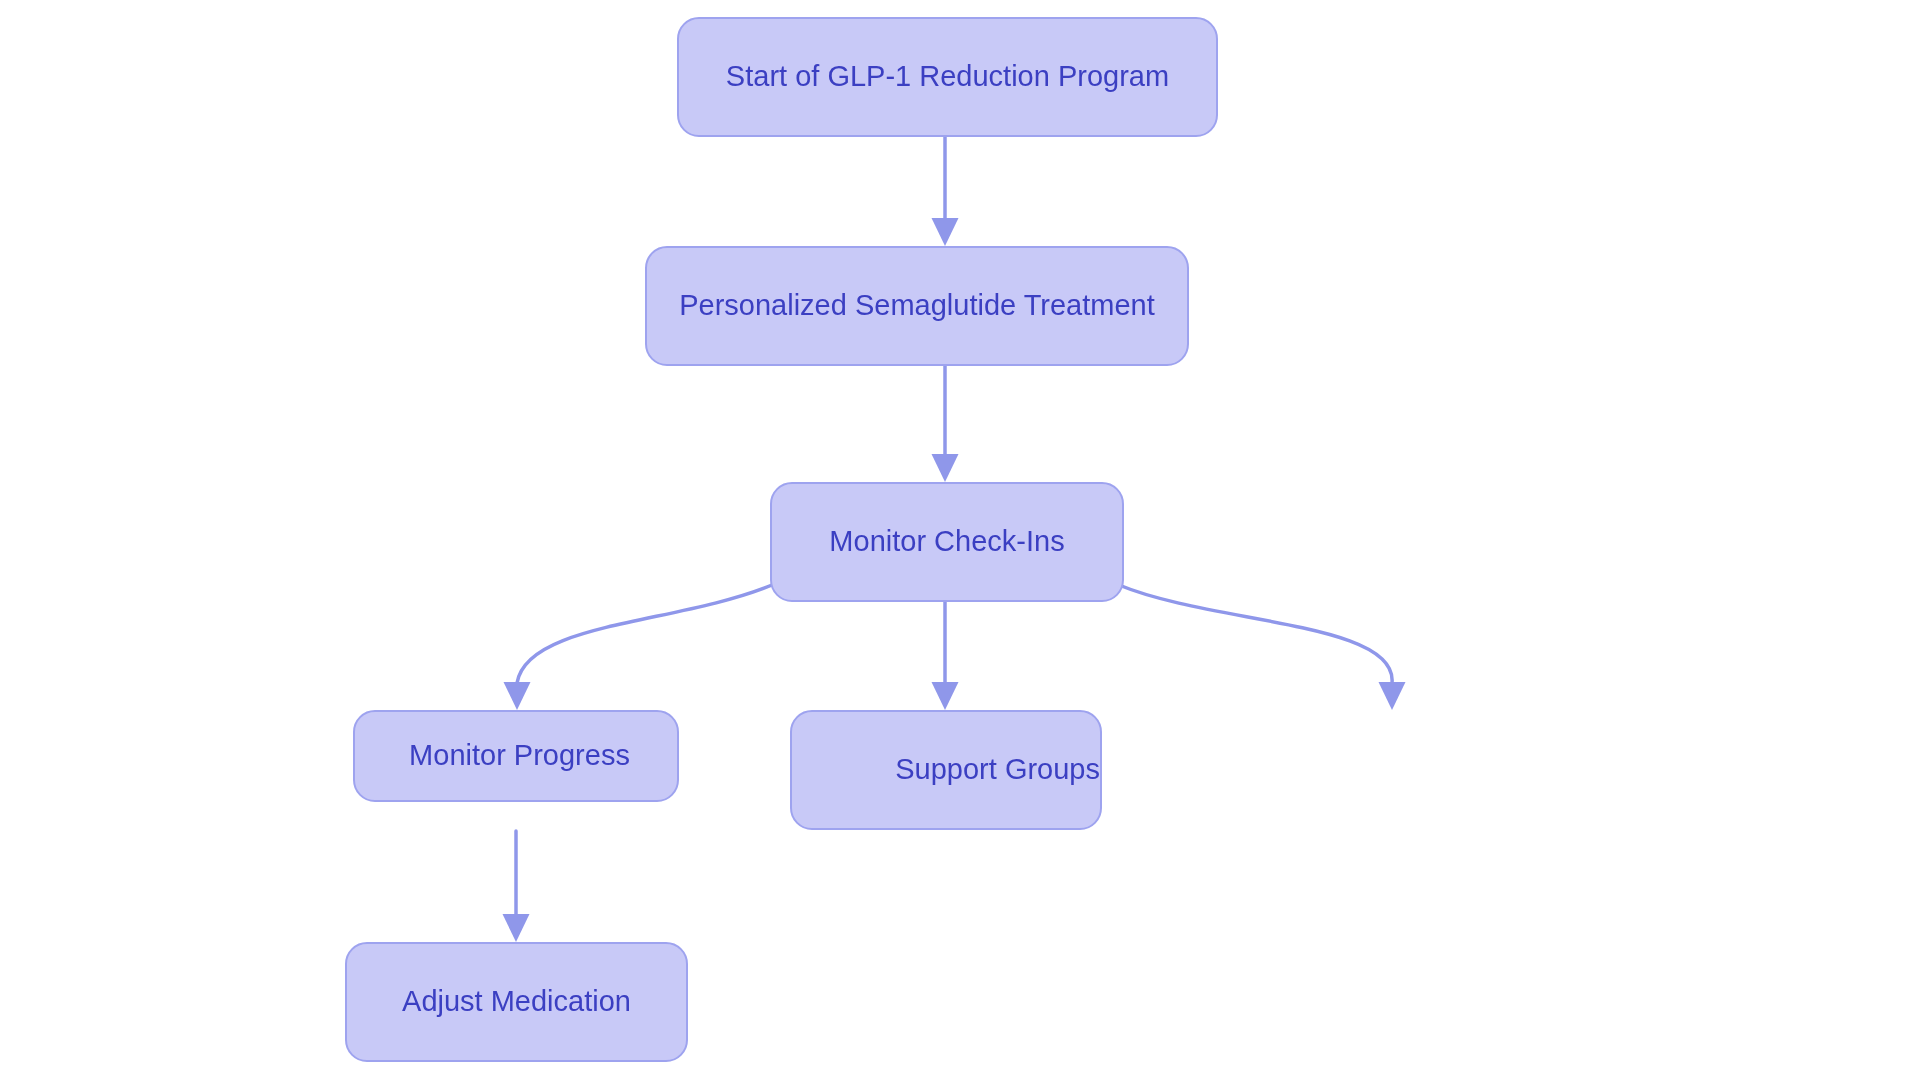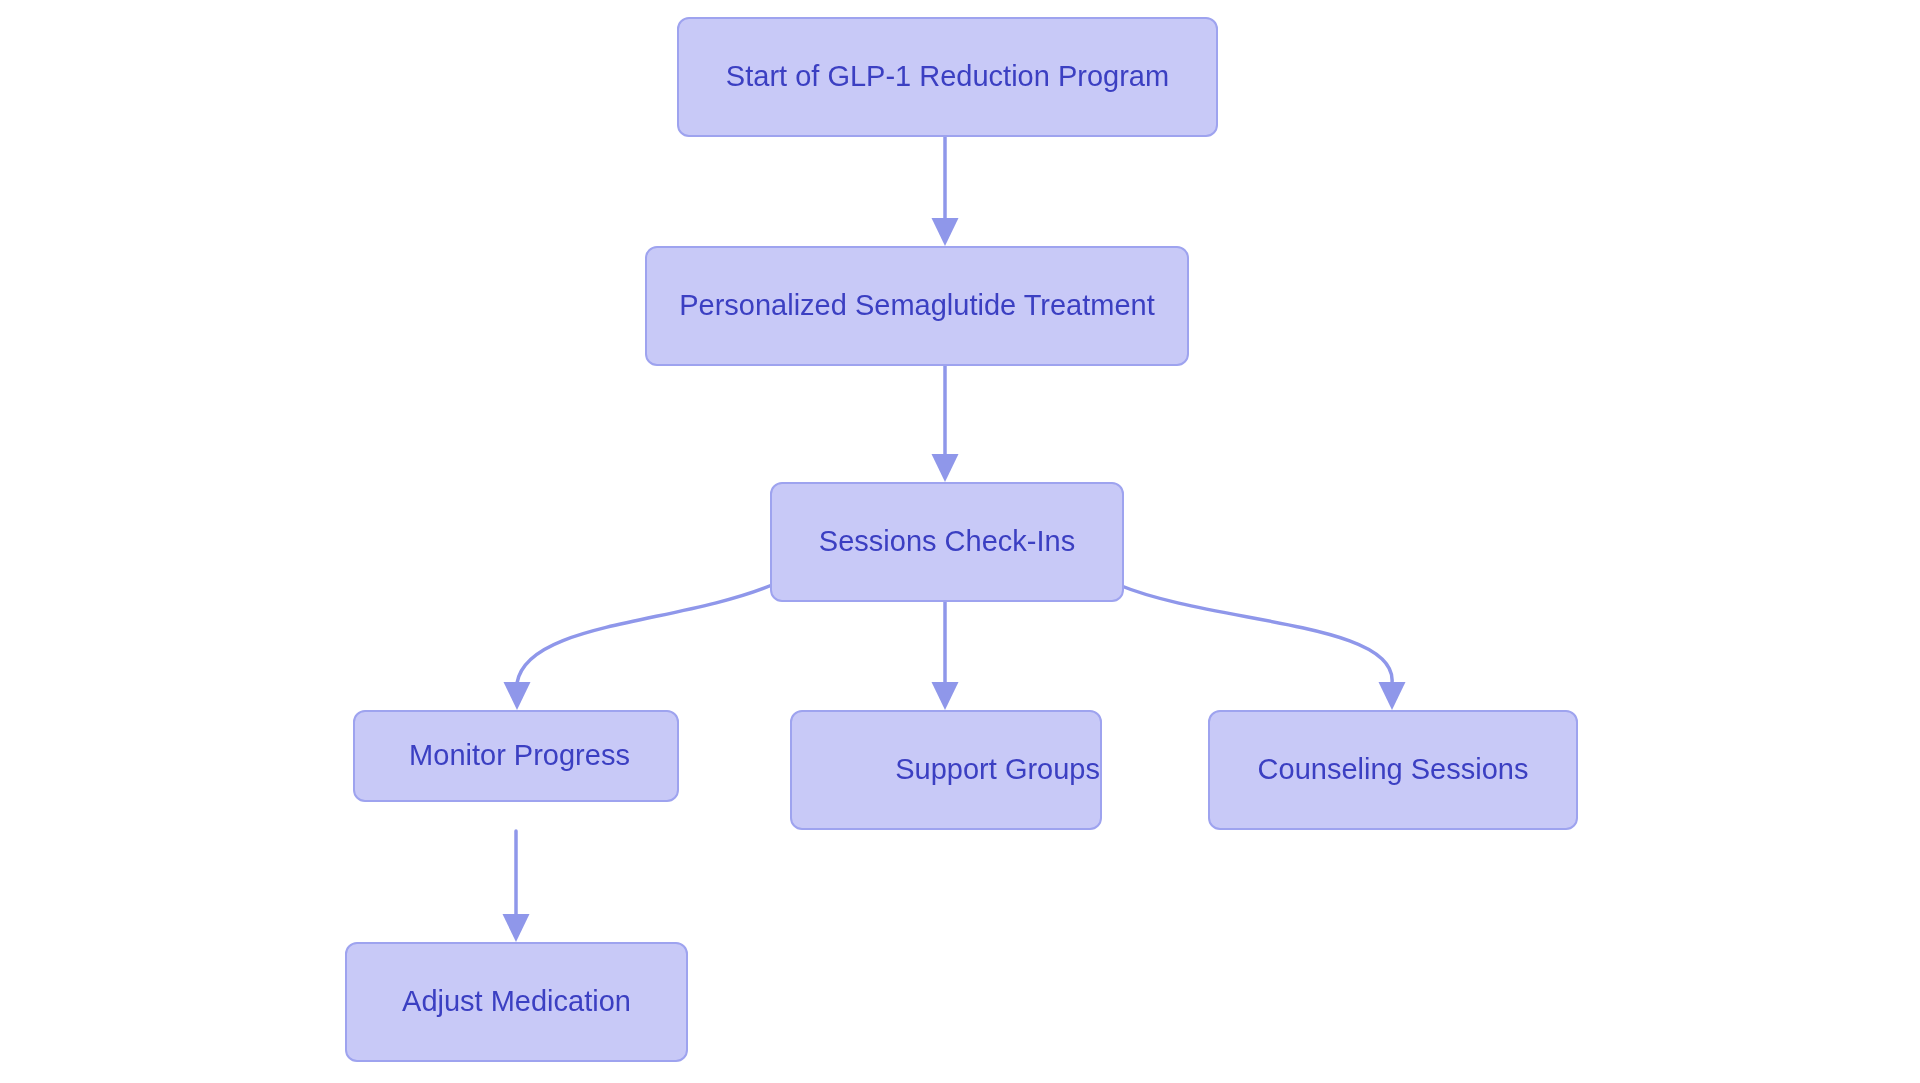--- a/index.html
+++ b/index.html
@@ -38,21 +38,21 @@
     stroke-linecap: round;
   }
   .edge-head {
     fill: var(--arrow);
     stroke: none;
   }
   .node {
     position: absolute;
     background: var(--node-fill);
     border: 2px solid var(--node-border);
-    border-radius: 12px;
+    border-radius: 22px;
     display: flex;
     align-items: center;
     justify-content: center;
     text-align: center;
   }
   .node-label {
     color: var(--node-text);
     font-size: 29px;
     line-height: 1.15;
     white-space: nowrap;
@@ -92,32 +92,29 @@
 
   <div class="node" style="left:677px; top:17px; width:541px; height:120px;">
     <span class="node-label">Start of GLP-1 Reduction Program</span>
   </div>
 
   <div class="node" style="left:645px; top:246px; width:544px; height:120px;">
     <span class="node-label">Personalized Semaglutide Treatment</span>
   </div>
 
   <div class="node" style="left:770px; top:482px; width:354px; height:120px;">
-    <span class="node-label">Sessions Check-Ins</span>
+    <span class="node-label">Monitor Check-Ins</span>
   </div>
 
   <div class="node" style="left:353px; top:710px; width:326px; height:92px;padding-left:7px;">
     <span class="node-label">Monitor Progress</span>
   </div>
 
   <div class="node" style="left:790px; top:710px; width:312px; height:120px;justify-content:flex-end;">
     <span class="node-label">Support Groups</span>
   </div>
 
-  <div class="node" style="left:1208px; top:710px; width:370px; height:120px;">
-    <span class="node-label">Counseling Sessions</span>
-  </div>
 
   <div class="node" style="left:345px; top:942px; width:343px; height:120px;">
     <span class="node-label">Adjust Medication</span>
   </div>
 
 </div>
 
 </body></html>

